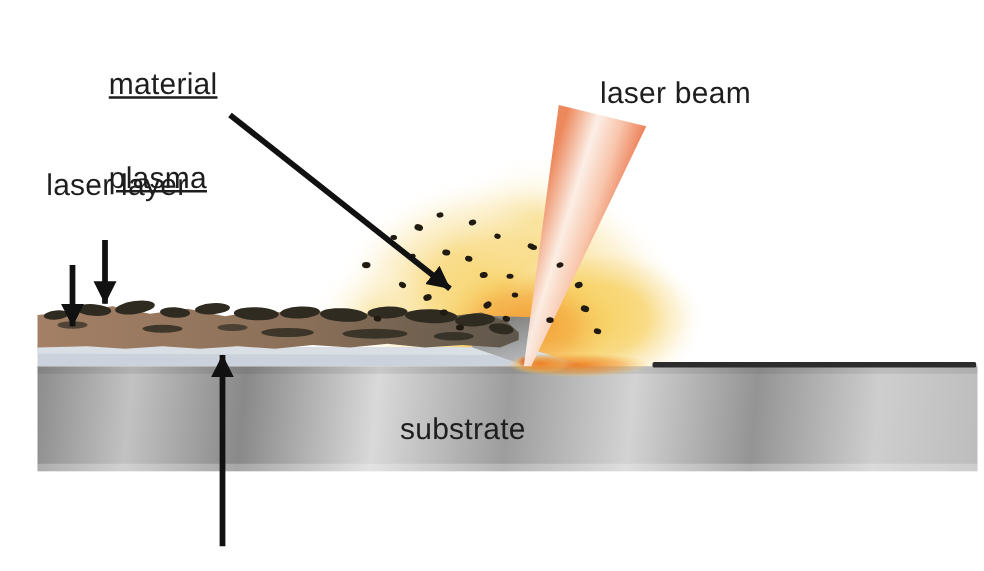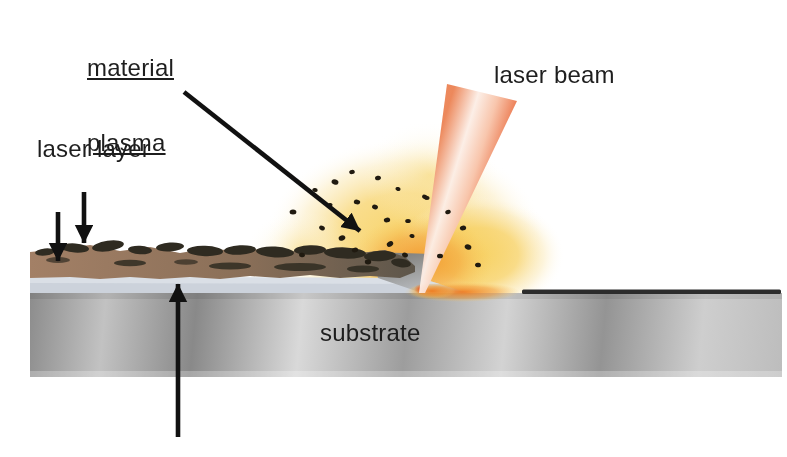--- a/index.html
+++ b/index.html
@@ -189,17 +189,17 @@
     </g>
   </svg>
 
   <div class="label multi" style="left:87px; top:12px;">
     <div>material</div>
     <div>plasma</div>
   </div>
 
   <div class="label" style="left:37px; top:130px;">laser layer</div>
 
-  <div class="label" style="left:494px; top:56px;">laser beam</div>
-
-  <div class="label" style="left:320px; top:314px;">substrate</div>
+  <div class="label" style="left:480px; top:56px;">laser beam</div>
+
+  <div class="label" style="left:320px; top:325px;">substrate</div>
 
 </div>
 
 </body></html>

